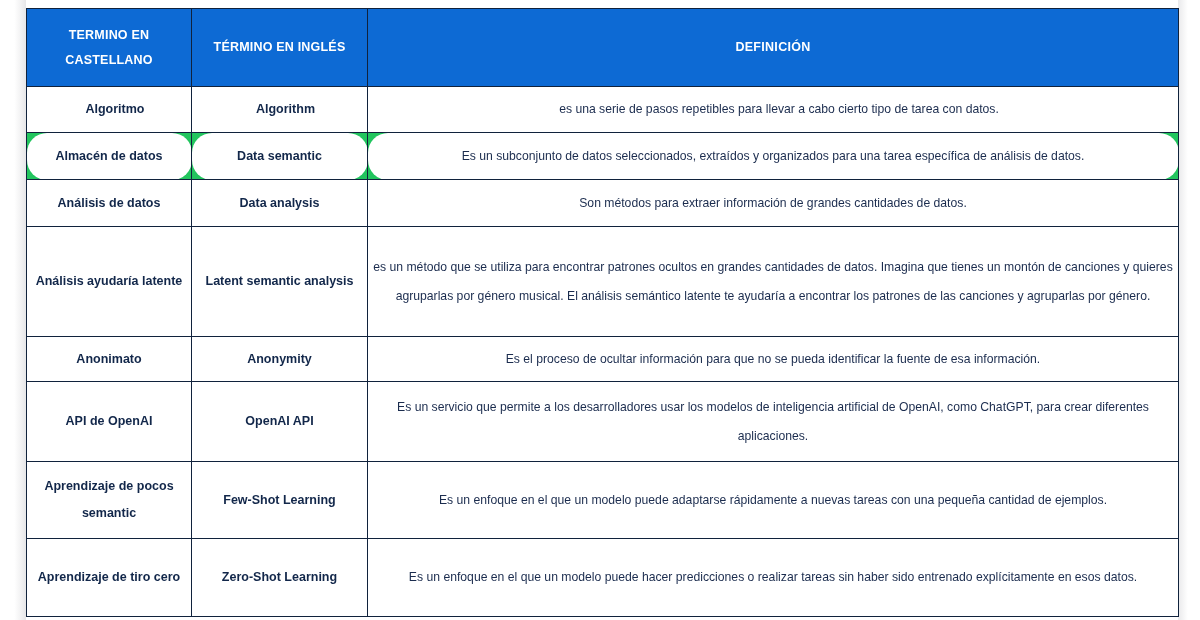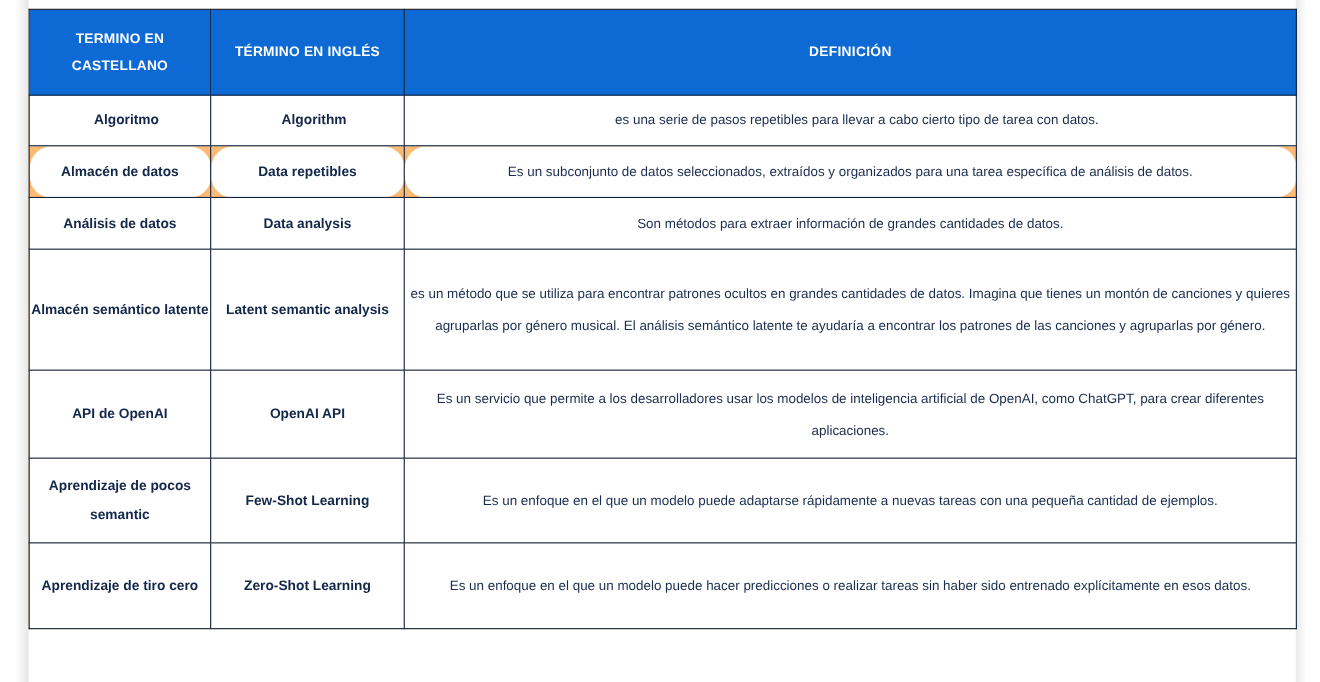--- a/index.html
+++ b/index.html
@@ -46,21 +46,21 @@
     left: 26px;
     top: 8px;
     width: 1152px;
     background: #ffffff;
   }
 
   table.glossary {
     border-collapse: collapse;
     table-layout: fixed;
     width: 1152px;
-    background: #fdba74;
+    background: #22c55e;
   }
 
   table.glossary col.c-es  { width: 165px; }
   table.glossary col.c-en  { width: 176px; }
   table.glossary col.c-def { width: 811px; }
 
   table.glossary th,
   table.glossary td {
     border: 1px solid #10223c;
     padding: 0;
@@ -143,32 +143,37 @@
         </tr>
       </thead>
       <tbody>
         <tr class="r-h1">
           <td class="term">Algoritmo</td>
           <td class="term">Algorithm</td>
           <td class="def">es una serie de pasos repetibles para llevar a cabo cierto tipo de tarea con datos.</td>
         </tr>
         <tr class="r-h2">
           <td class="term">Almacén de datos</td>
-          <td class="term">Data repetibles</td>
+          <td class="term">Data semantic</td>
           <td class="def">Es un subconjunto de datos seleccionados, extraídos y organizados para una tarea específica de análisis de datos.</td>
         </tr>
         <tr class="r-h3">
           <td class="term">Análisis de datos</td>
           <td class="term">Data analysis</td>
           <td class="def">Son métodos para extraer información de grandes cantidades de datos.</td>
         </tr>
         <tr class="r-h4">
-          <td class="term">Almacén semántico latente</td>
+          <td class="term">Análisis ayudaría latente</td>
           <td class="term">Latent semantic analysis</td>
           <td class="def">es un método que se utiliza para encontrar patrones ocultos en grandes cantidades de datos. Imagina que tienes un montón de canciones y quieres agruparlas por género musical. El análisis semántico latente te ayudaría a encontrar los patrones de las canciones y agruparlas por género.</td>
+        </tr>
+        <tr class="r-h5">
+          <td class="term">Anonimato</td>
+          <td class="term">Anonymity</td>
+          <td class="def">Es el proceso de ocultar información para que no se pueda identificar la fuente de esa información.</td>
         </tr>
         <tr class="r-h6">
           <td class="term">API de OpenAI</td>
           <td class="term">OpenAI API</td>
           <td class="def">Es un servicio que permite a los desarrolladores usar los modelos de inteligencia artificial de OpenAI, como ChatGPT, para crear diferentes aplicaciones.</td>
         </tr>
         <tr class="r-h7">
           <td class="term">Aprendizaje de pocos semantic</td>
           <td class="term">Few-Shot Learning</td>
           <td class="def">Es un enfoque en el que un modelo puede adaptarse rápidamente a nuevas tareas con una pequeña cantidad de ejemplos.</td>

